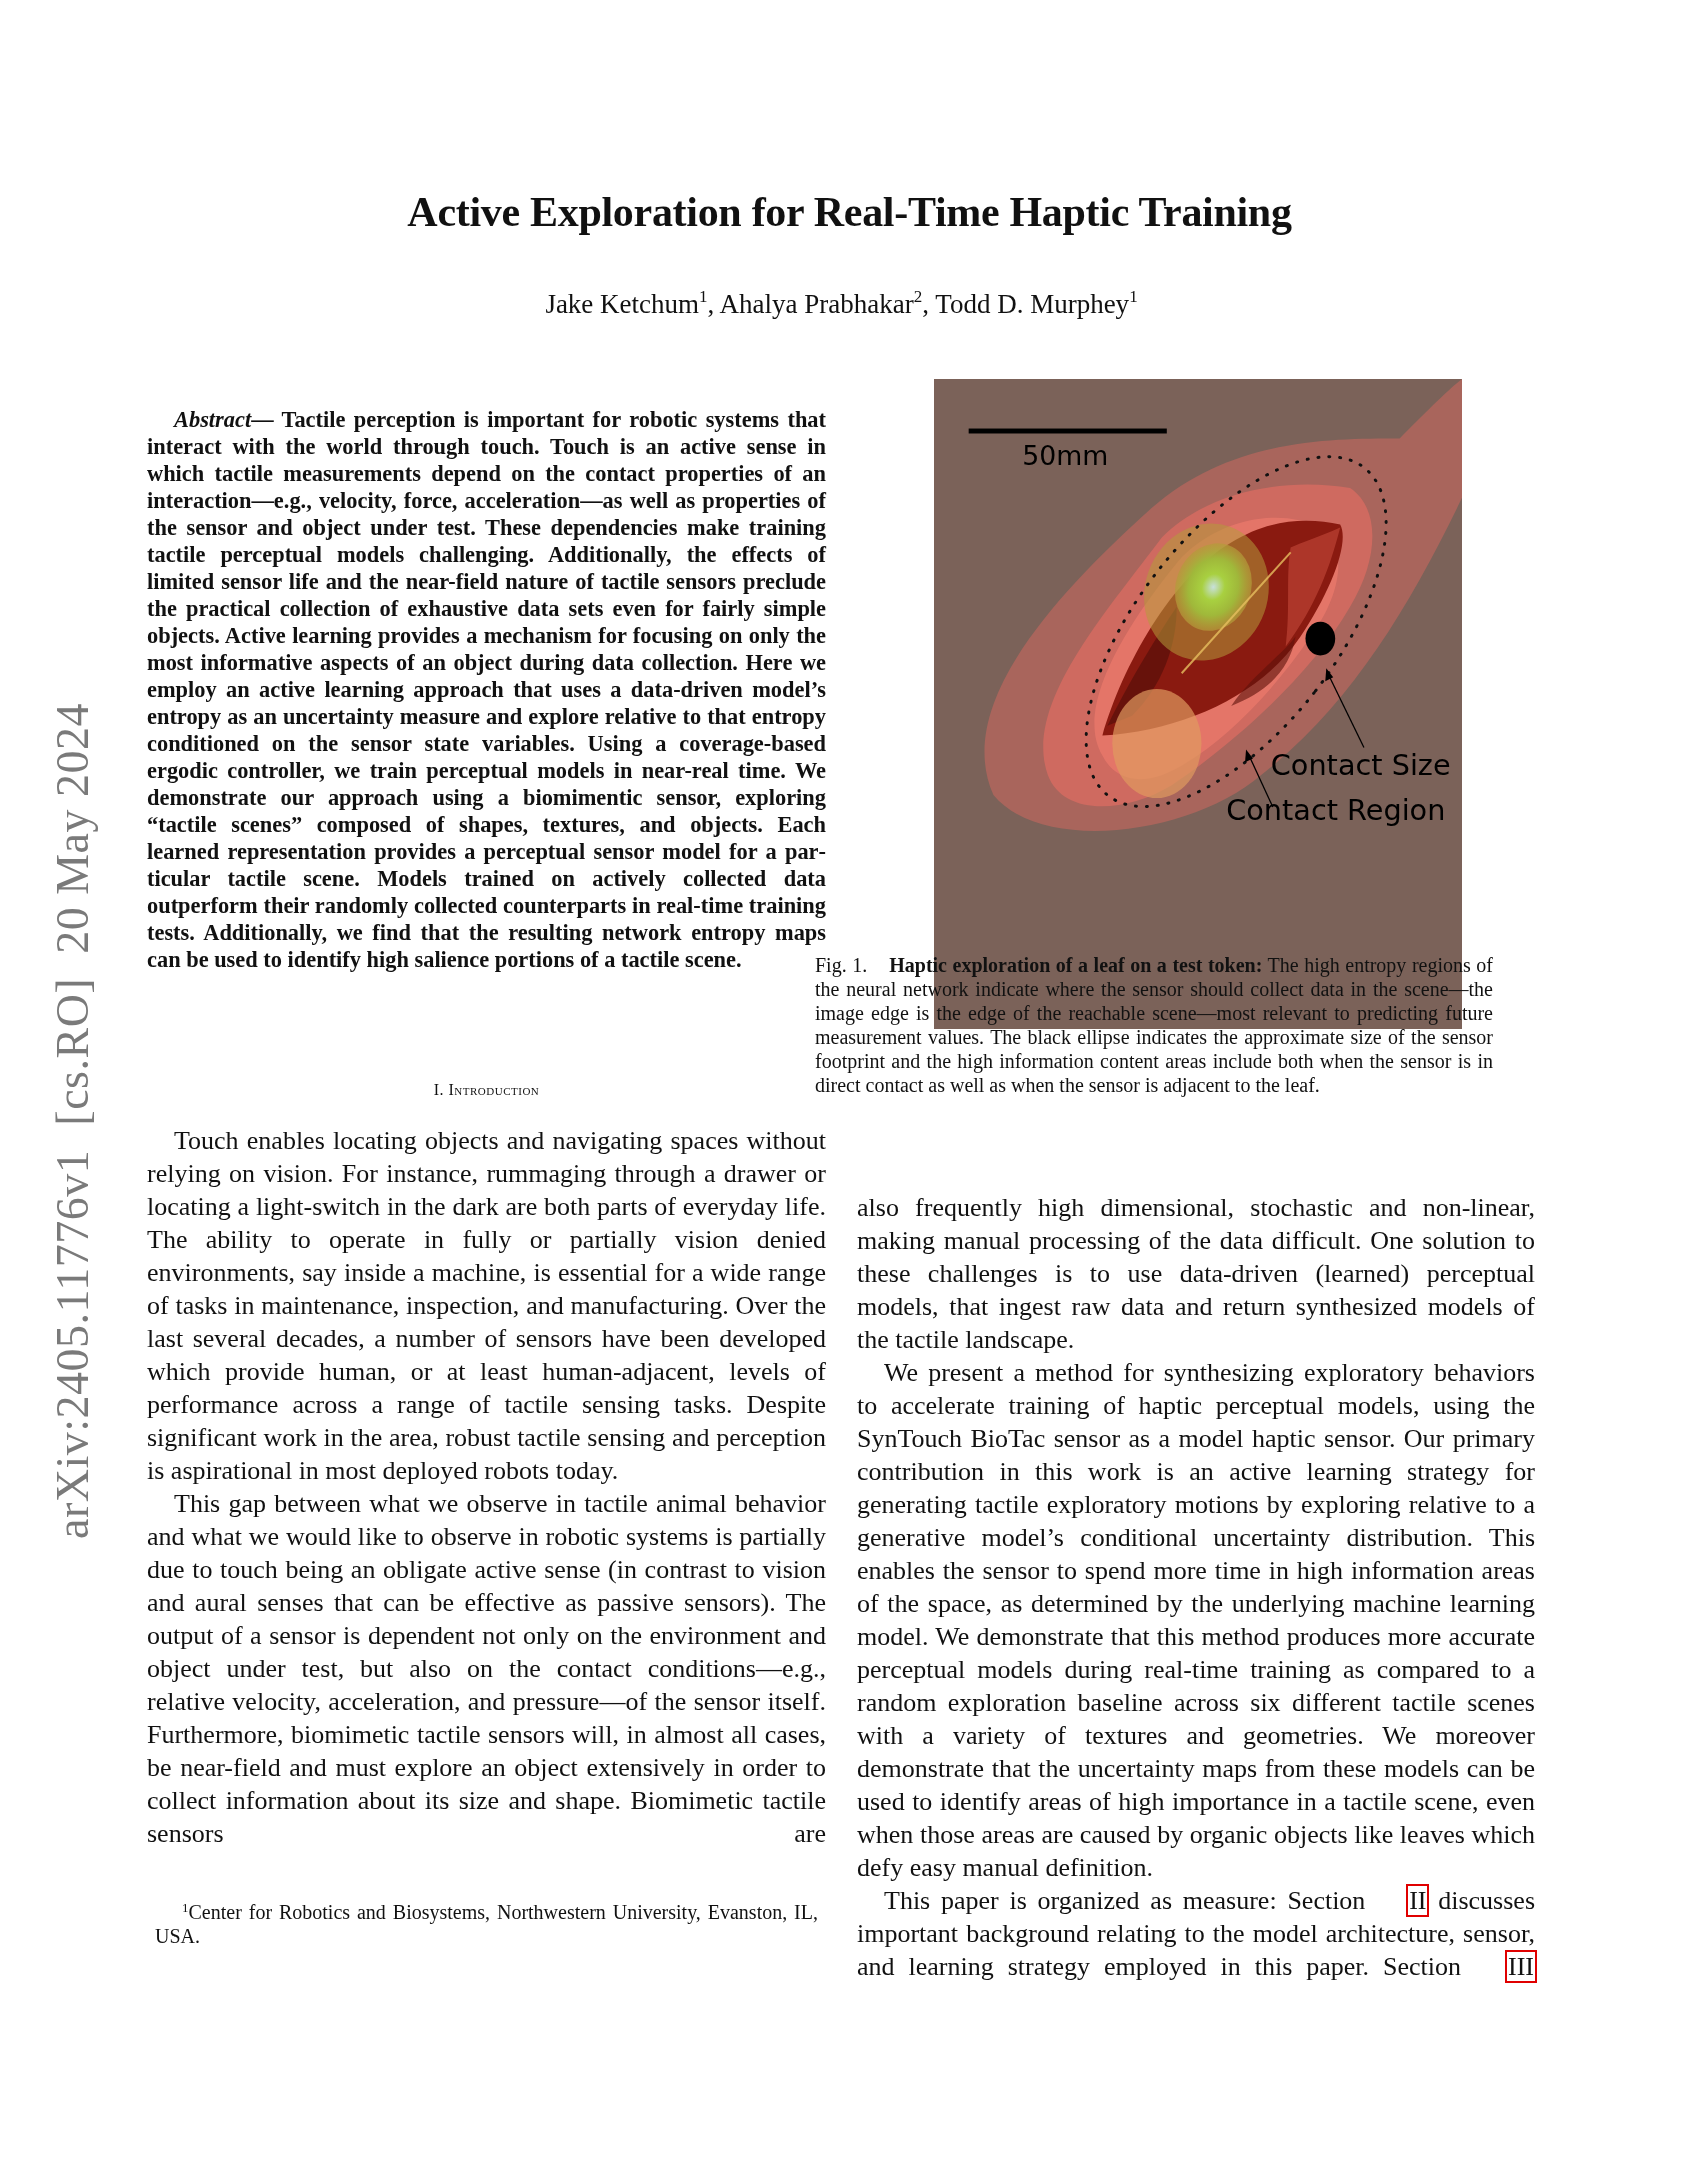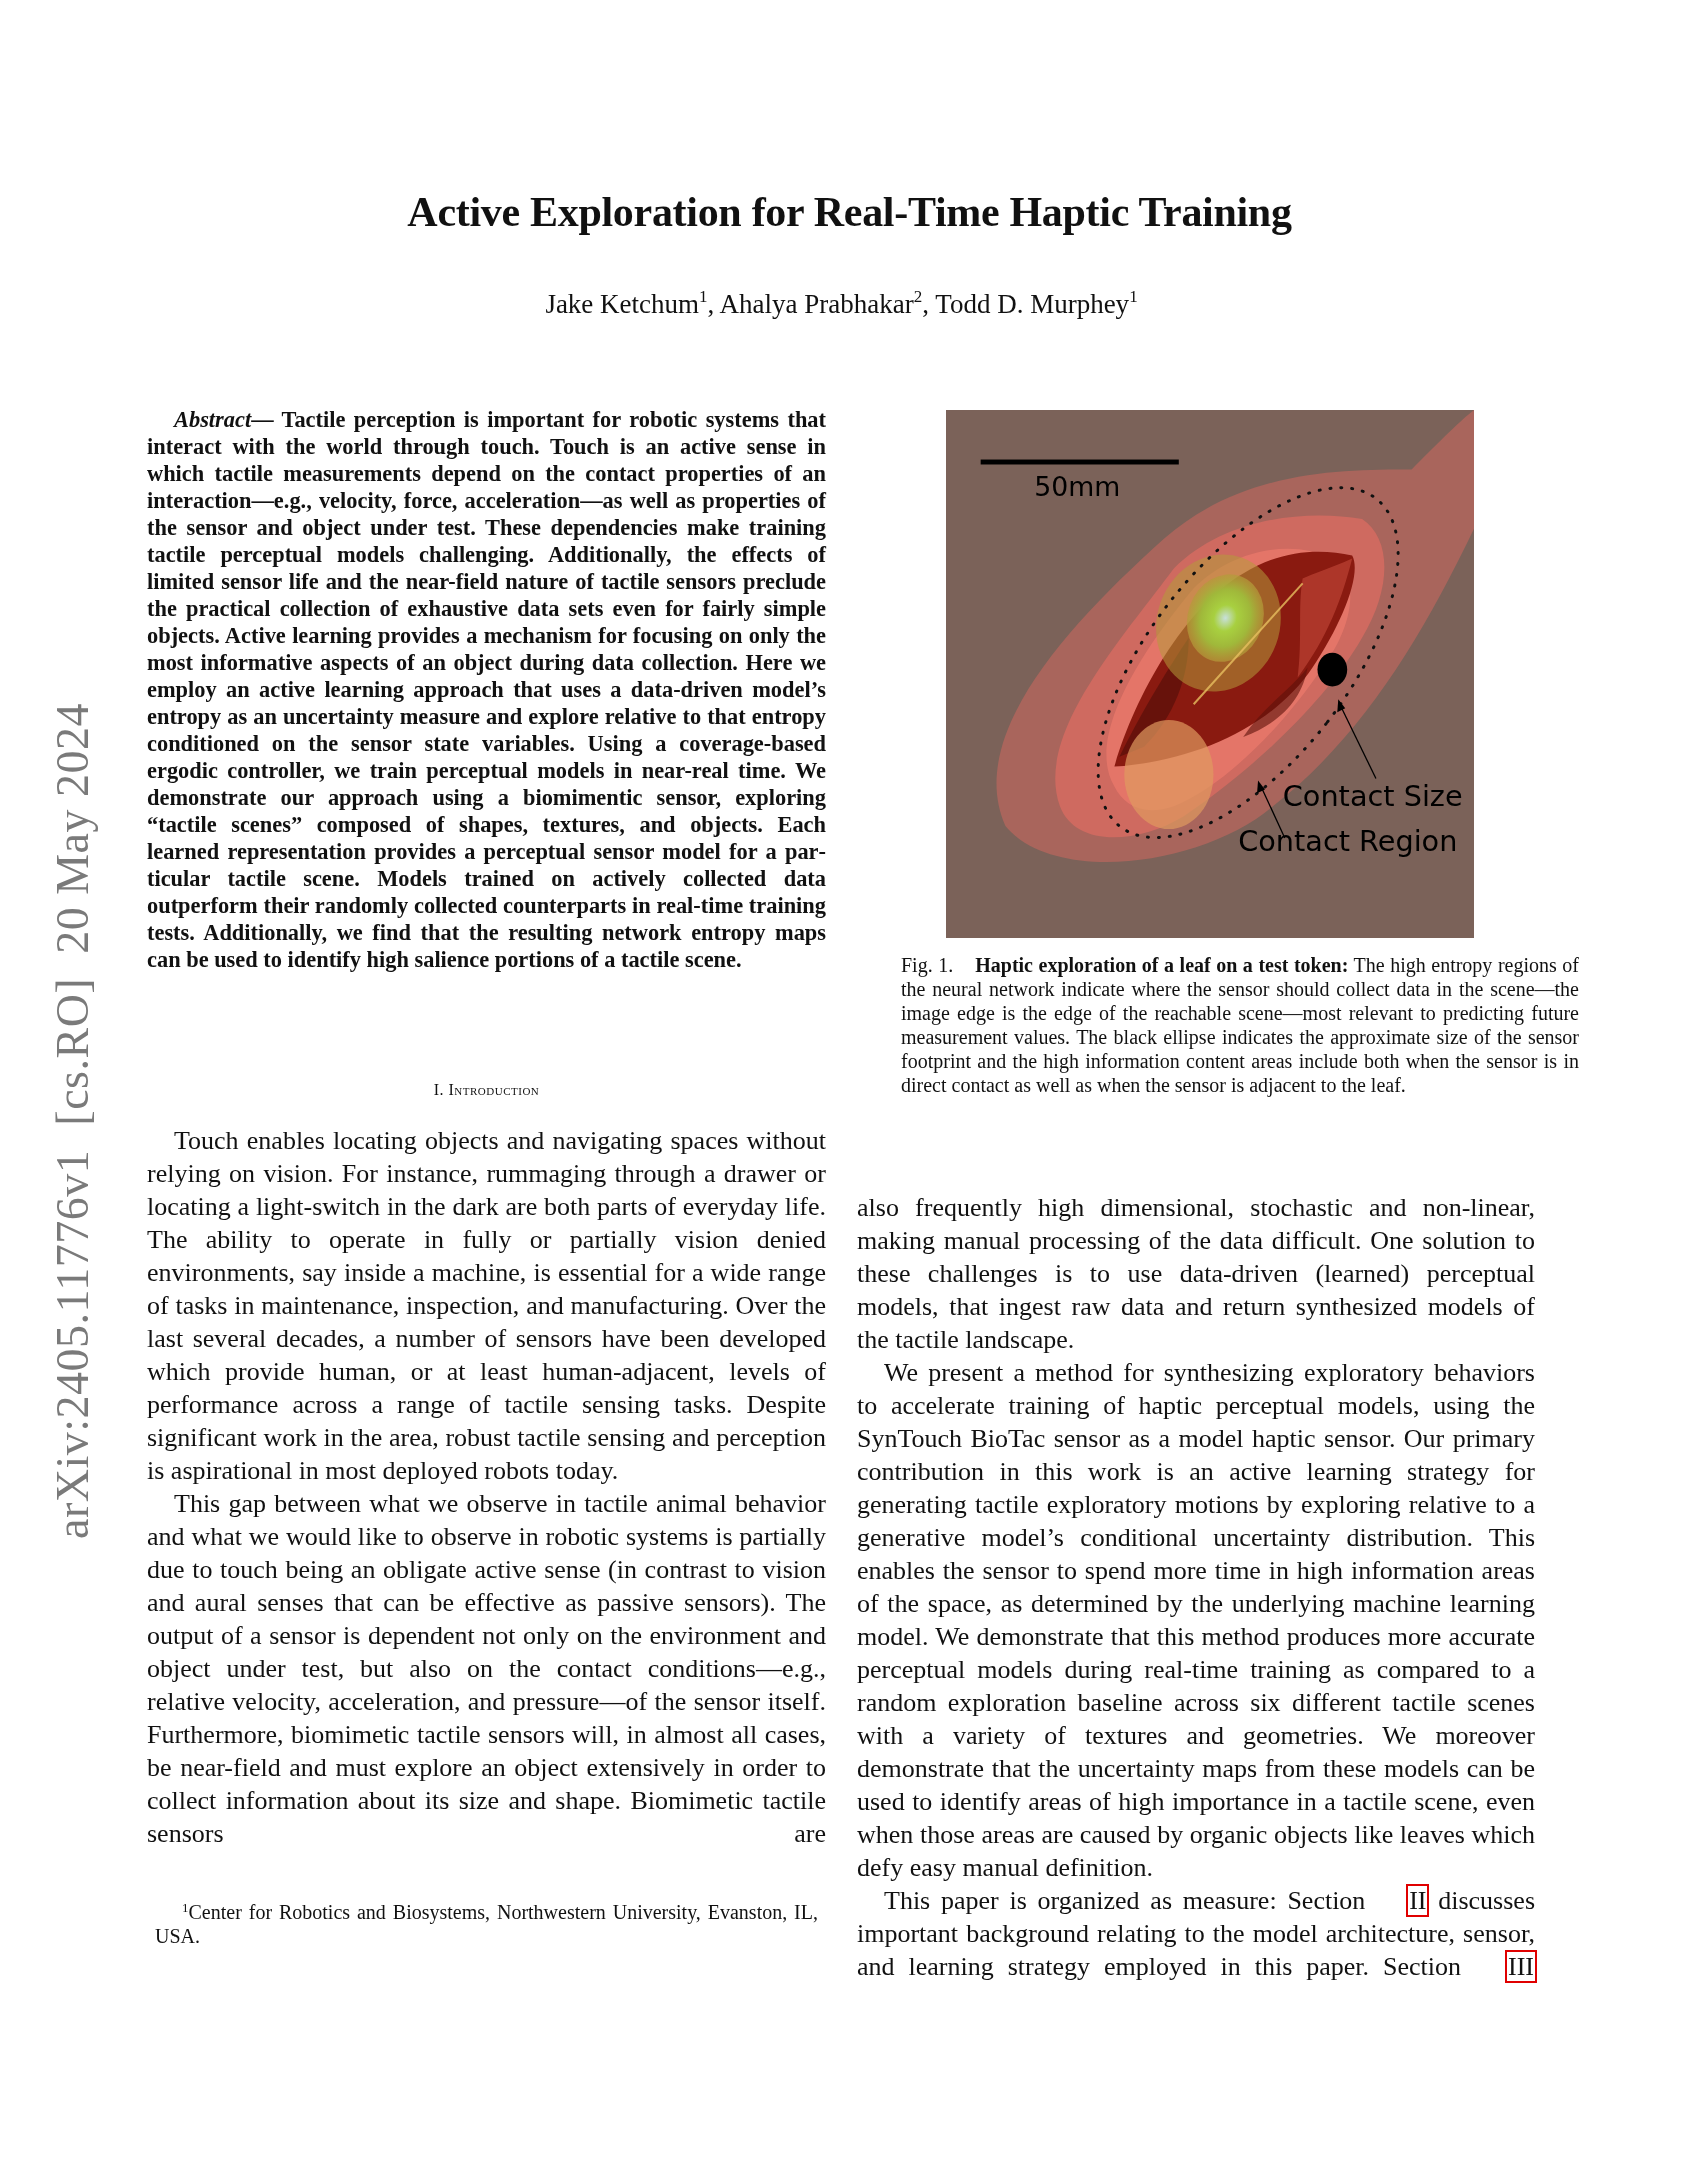--- a/index.html
+++ b/index.html
@@ -21,23 +21,23 @@
   #abstract .lead { font-style: italic; }
   #abstract p { margin: 0; text-indent: 27px; }
   #intro-heading { top: 1081px; left: 147px; width: 679px; text-align: center;
                    font-size: 16px; font-variant: small-caps; letter-spacing: 0.5px; }
   .body-text { font-size: 26px; line-height: 33px; text-align: justify; }
   .body-text p { margin: 0; text-indent: 27px; }
   #intro-left { top: 1124px; }
   #footnotes { top: 1892px; font-size: 20px; line-height: 24px; text-align: justify; }
   #footnotes p { margin: 8px; text-indent: 27px; }
   #footnotes sup { font-size: 13px; vertical-align: 7px; line-height: 0; }
-  #figure { left: 934px; top: 410px; width: 528px; height: 528px; overflow: hidden; background: #7b6259; margin-left: 12px; }
+  #figure { left: 934px; top: 379px; width: 528px; height: 650px; overflow: hidden; background: #7b6259; }
   #figure svg { display: block; }
-  #caption { left: 901px; top: 953px; width: 678px; font-size: 20px; line-height: 24px;
+  #caption { left: 815px; top: 953px; width: 678px; font-size: 20px; line-height: 24px;
              text-align: justify; }
   #caption .figlabel { margin-right: 22px; }
   #caption b { font-weight: bold; }
   #intro-right { top: 1191px; }
   .ref-box { outline: 2px solid #e00000; outline-offset: 0px; padding: 0 1px; margin-left: 32px; }
   .last-line { text-align-last: justify; }
 </style>
 </head>
 <body>
 

